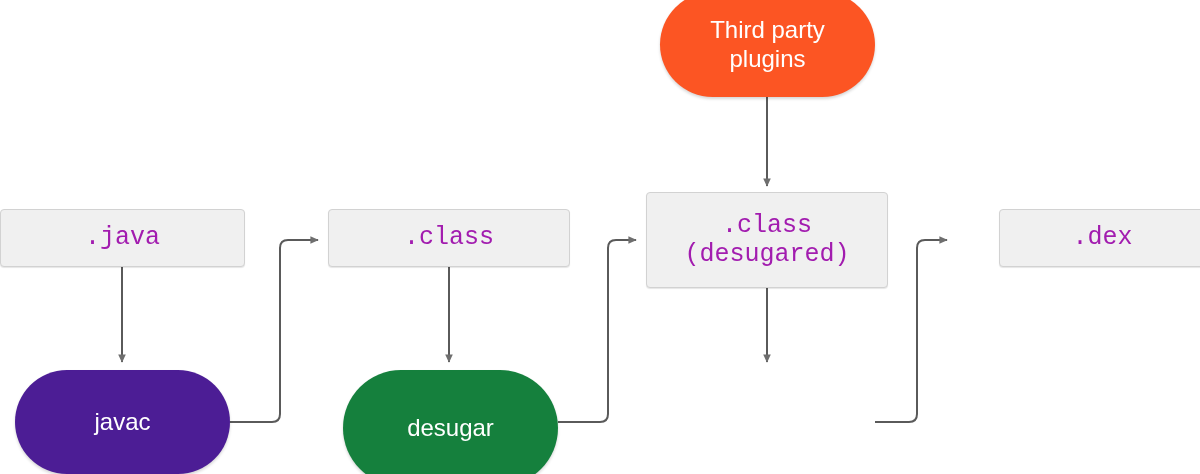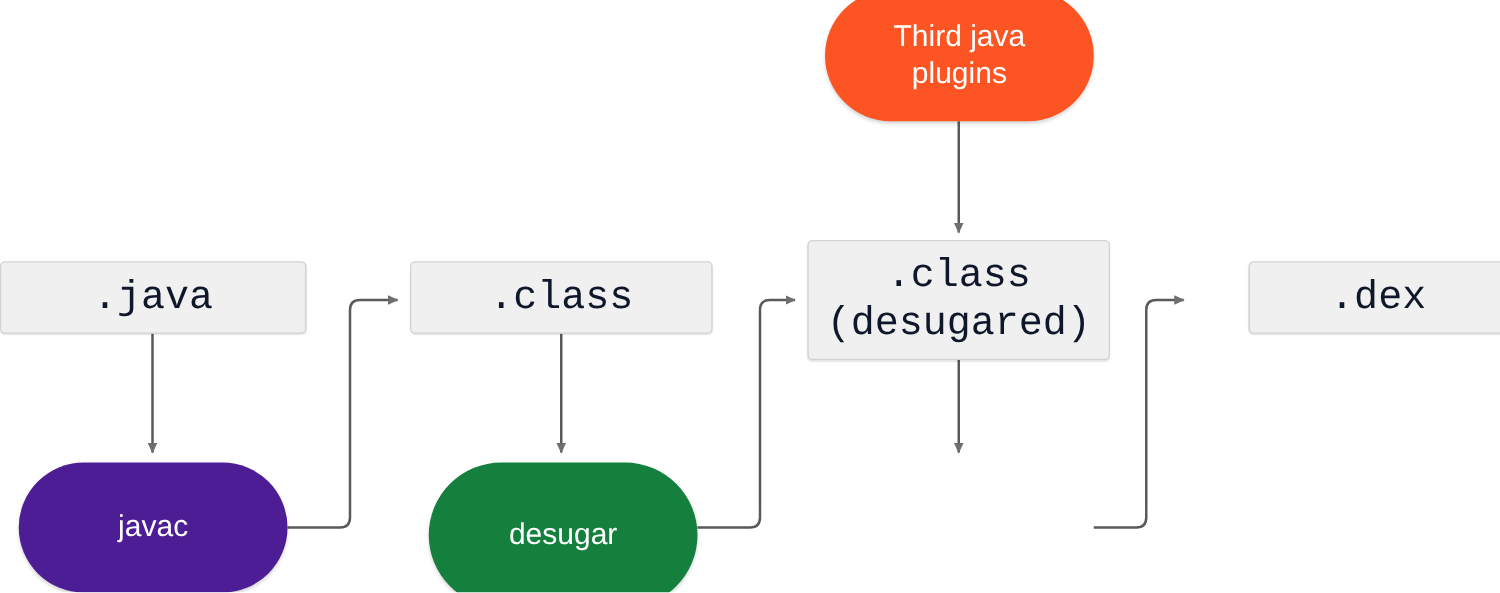--- a/index.html
+++ b/index.html
@@ -31,22 +31,22 @@
     display: flex;
     align-items: center;
     justify-content: center;
     text-align: center;
   }
   .node-artifact {
     background: #F0F0F0;
     border: 1px solid #D2D2D2;
     border-radius: 4px;
     font-family: "Liberation Mono", monospace;
-    font-size: 32px;
-    color: #0f172a;
+    font-size: 25px;
+    color: #a21caf;
     line-height: 1.18;
     letter-spacing: 0px;
     box-shadow: 0 1px 1px rgba(0,0,0,0.10);
     align-items: center;
   }
   .node-process {
     border-radius: 999px;
     font-family: "Liberation Sans", sans-serif;
     font-size: 24px;
     color: #ffffff;
@@ -119,17 +119,17 @@
     <span class="node-label">.class
 (desugared)</span>
   </div>
 
 
   <div class="node node-artifact" id="node-dex-file">
     <span class="node-label">.dex</span>
   </div>
 
   <div class="node node-process" id="node-plugins">
-    <span class="node-label">Third java
+    <span class="node-label">Third party
 plugins</span>
   </div>
 
 </div>
 
 </body></html>

